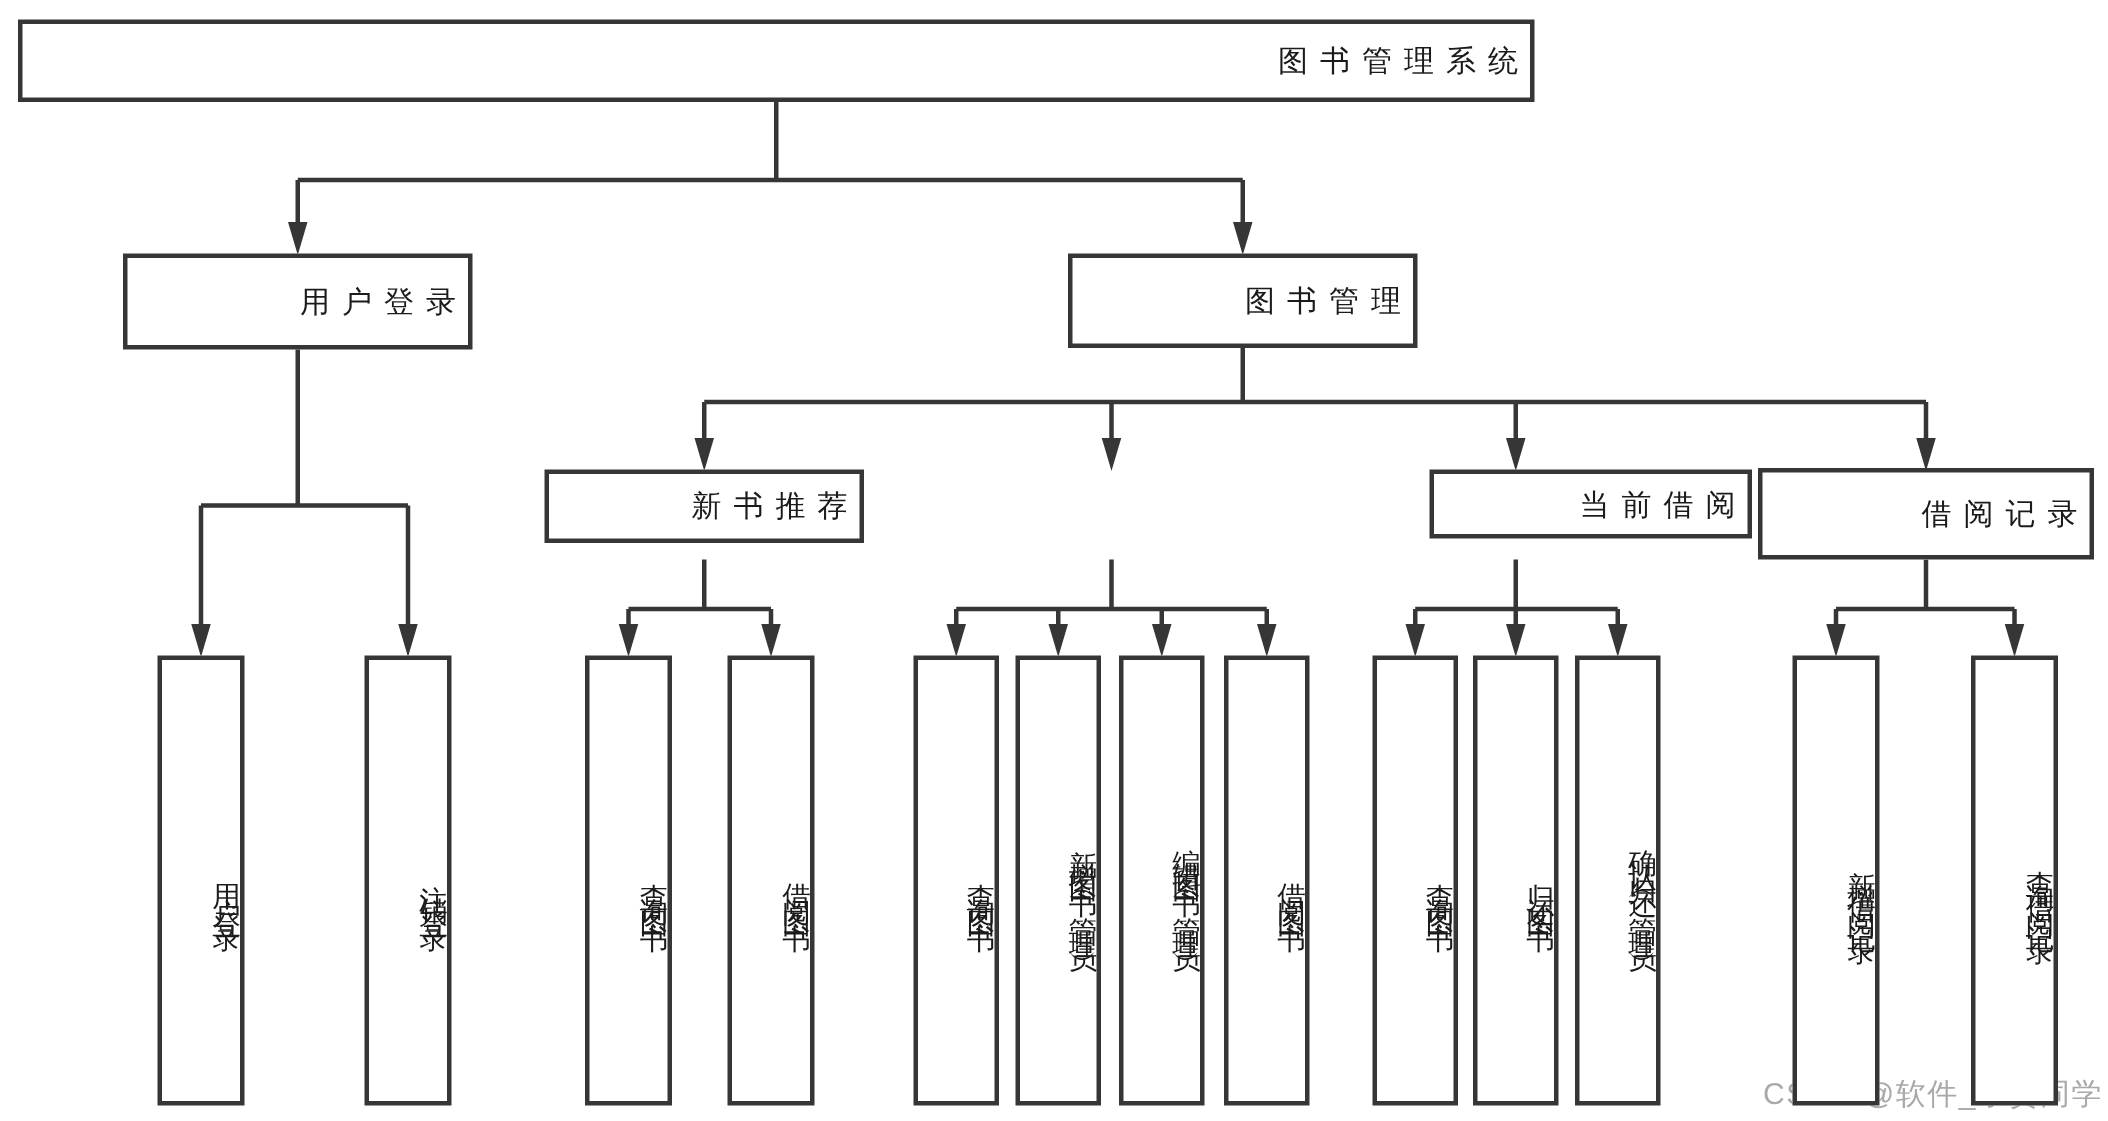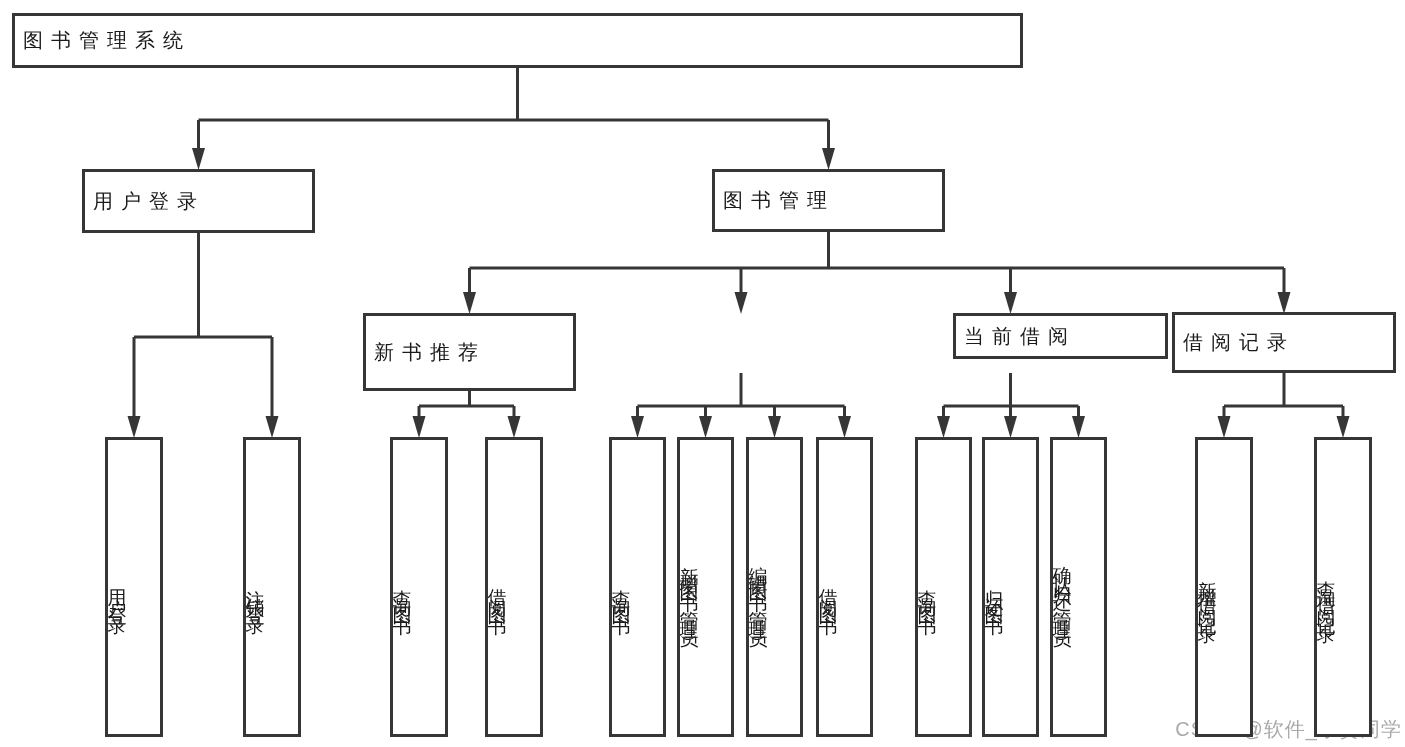--- a/index.html
+++ b/index.html
@@ -19,21 +19,21 @@
   }
   .connectors{
     position:absolute;left:0;top:0;
     pointer-events:none;
   }
   .node{
     position:absolute;
     box-sizing:border-box;
     background:var(--bg);
     border:3px solid var(--border);
-    display:flex;align-items:center;justify-content:flex-start;
+    display:flex;align-items:center;justify-content:flex-end;
     color:var(--text);
   }
   .node.horiz .nlabel{
     font-size:20px;
     letter-spacing:8px;
     padding-left:8px;
     white-space:nowrap;
   }
   .node.vert .nlabel{
     writing-mode:vertical-rl;
@@ -82,21 +82,21 @@
   <div class="watermark">CSDN @软件_小贺同学</div>
 <div class="node horiz" style="left: 12px; top: 13px; width: 1011px; height: 55px;">
       <span class="nlabel">图书管理系统</span>
     </div>
     <div class="node horiz" style="left: 82px; top: 169px; width: 233px; height: 64px;">
       <span class="nlabel">用户登录</span>
     </div>
     <div class="node horiz" style="left: 712px; top: 169px; width: 233px; height: 63px;">
       <span class="nlabel">图书管理</span>
     </div>
-    <div class="node horiz" style="left: 363px; top: 313px; width: 213px; height: 78px;">
+    <div class="node horiz" style="left: 363px; top: 313px; width: 213px; height: 49px;">
       <span class="nlabel">新书推荐</span>
     </div>
     <div class="node horiz" style="left: 953px; top: 313px; width: 215px; height: 46px;">
       <span class="nlabel">当前借阅</span>
     </div>
     <div class="node horiz" style="left: 1172px; top: 312px; width: 224px; height: 61px;">
       <span class="nlabel">借阅记录</span>
     </div>
     <div class="node vert" style="left: 105px; top: 437px; width: 58px; height: 300px;">
       <span class="nlabel">用户登录</span>

